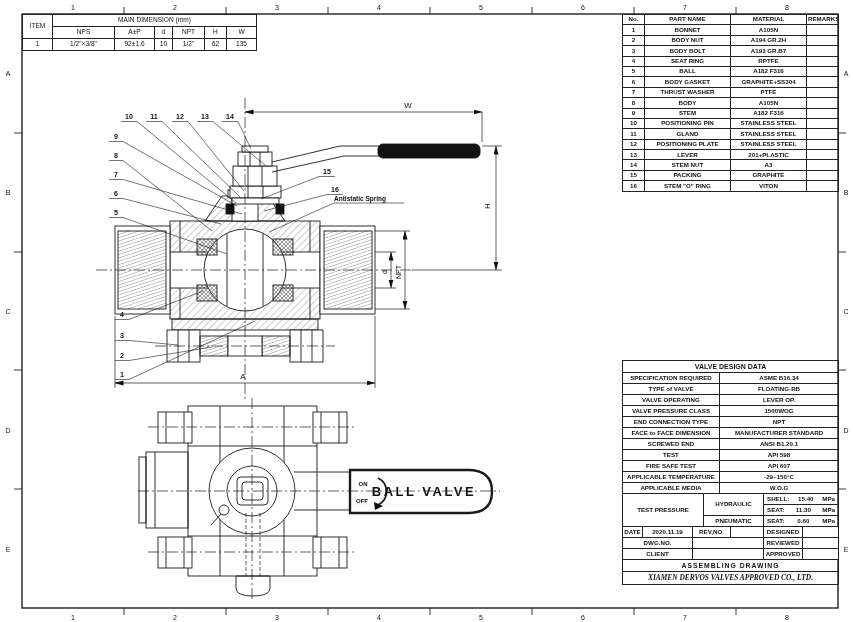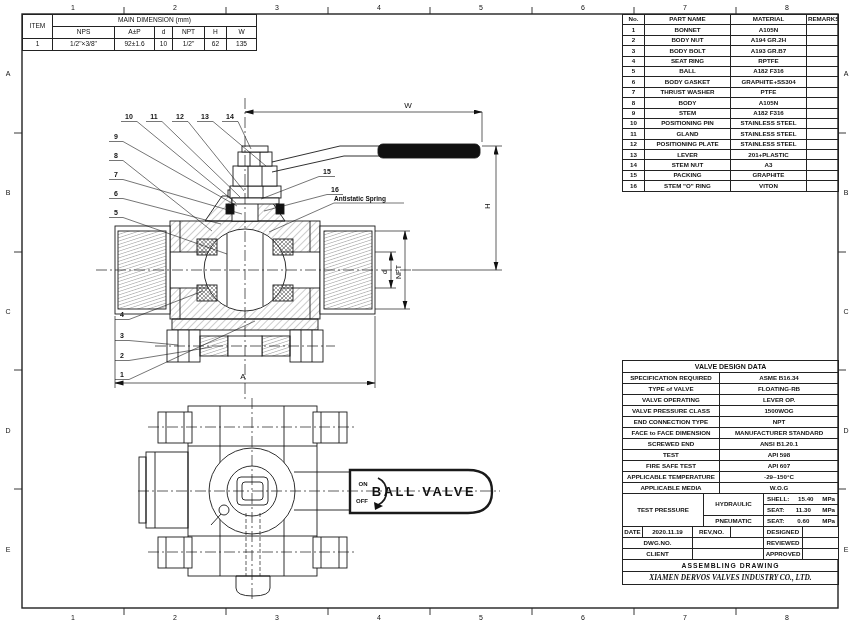--- a/index.html
+++ b/index.html
@@ -578,19 +578,19 @@
     <tr class="dd-footer">
       <td colspan="2">CLIENT</td>
       <td colspan="2" class="blankcell"></td>
       <td>APPROVED</td>
       <td class="blankcell"></td>
     </tr>
     <tr class="dd-assembling">
             <td colspan="6">ASSEMBLING DRAWING</td>
           </tr>
     <tr class="dd-company">
-            <td colspan="6">XIAMEN DERVOS VALVES INDUSTRY CO., LTD.</td>
+            <td colspan="6">XIAMEN DERVOS VALVES APPROVED CO., LTD.</td>
           </tr>
   </tbody>
       </table>
 </div>
 
 </div>
 
 </body></html>

